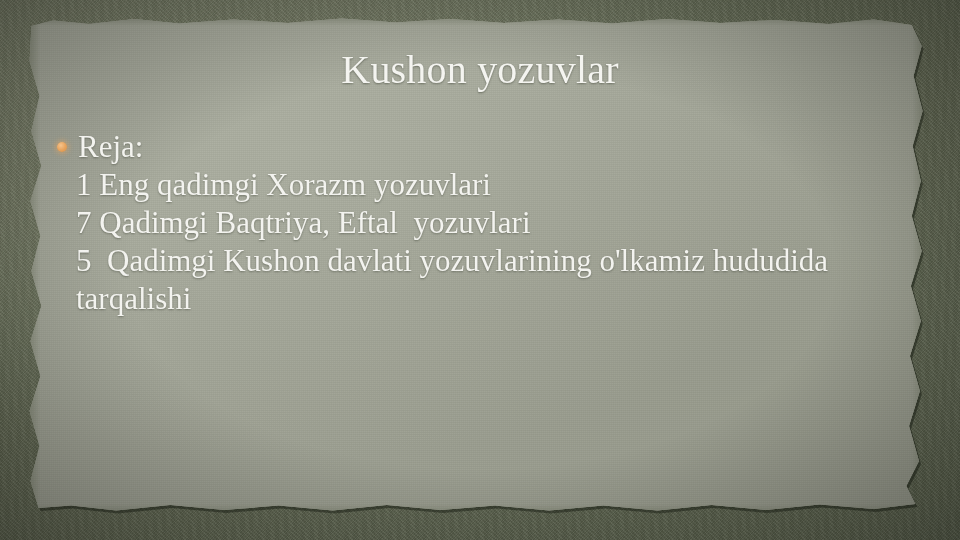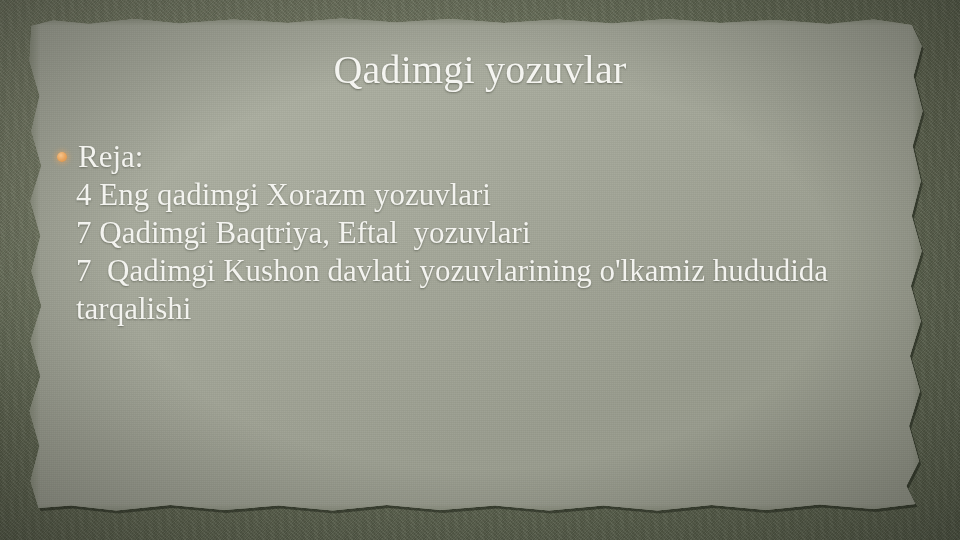--- a/index.html
+++ b/index.html
@@ -153,21 +153,21 @@
     line-height: 48px;
     color: #f4f4f0;
     letter-spacing: 0.2px;
     text-shadow: 0 1px 2px rgba(40,44,32,0.45);
     white-space: nowrap;
   }
 
   .body-block {
     position: absolute;
     left: 54px;
-    top: 138px;
+    top: 128px;
     width: 880px;
   }
 
   .bullet-line {
     position: relative;
     padding-left: 24px;
     font-size: 31px;
     line-height: 38px;
     color: #f3f3ef;
     text-shadow: 0 1px 2px rgba(40,44,32,0.40);
@@ -205,30 +205,30 @@
   <div class="paper-wrap">
     <div class="paper-shadow"></div>
     <div class="paper"></div>
     <div class="paper-fringe"></div>
   </div>
 
   <div class="frame-vignette"></div>
 
   <div class="content">
 
-    <div class="slide-title">Qadimgi yozuvlar</div>
+    <div class="slide-title">Kushon yozuvlar</div>
 
     <div class="body-block">
 
       <div class="bullet-line">
         <span class="bullet-dot"></span>
         <span>Reja:</span>
       </div>
 
-      <div class="plain-line">4 Eng qadimgi Xorazm yozuvlari</div>
+      <div class="plain-line">1 Eng qadimgi Xorazm yozuvlari</div>
 
       <div class="plain-line">7 Qadimgi Baqtriya, Eftal  yozuvlari</div>
 
-      <div class="plain-line wrapped">7  Qadimgi Kushon davlati yozuvlarining o'lkamiz hududida tarqalishi</div>
+      <div class="plain-line wrapped">5  Qadimgi Kushon davlati yozuvlarining o'lkamiz hududida tarqalishi</div>
 
     </div>
   </div>
 </div>
 
 </body></html>

